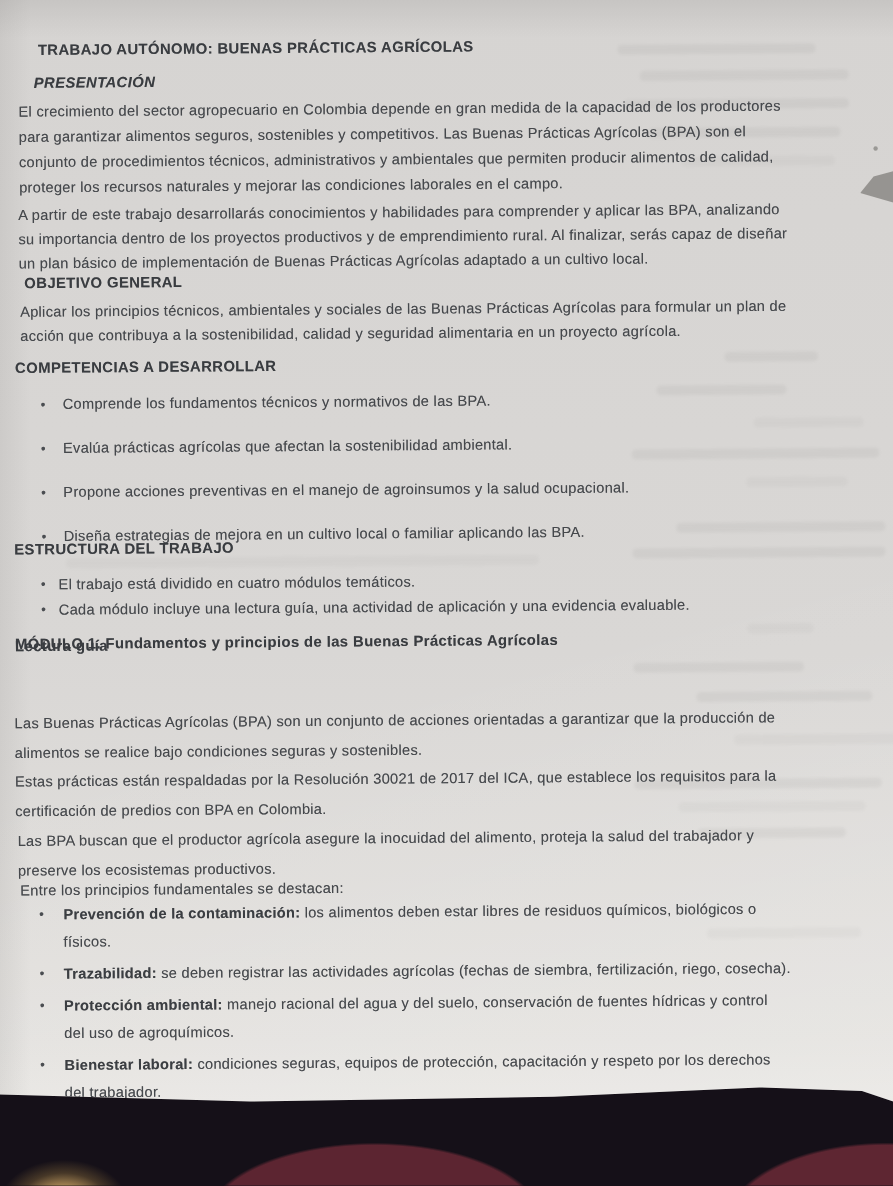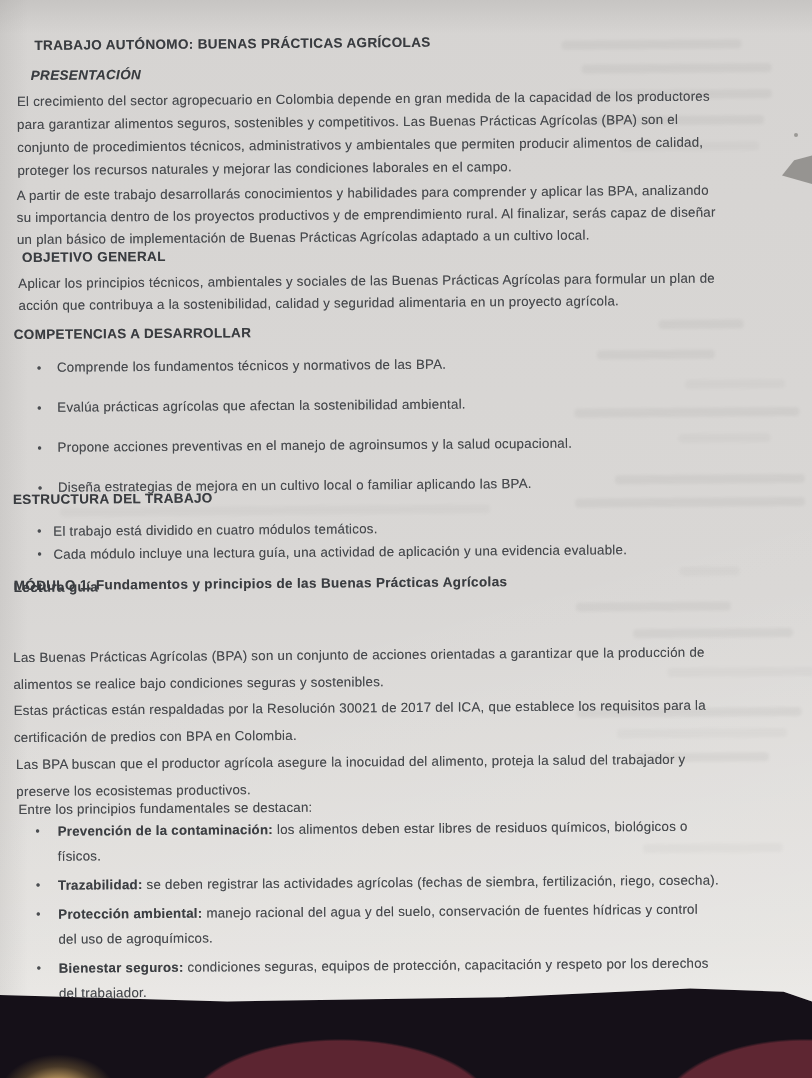--- a/index.html
+++ b/index.html
@@ -181,21 +181,21 @@
             <span class="dot">•</span>
             <div class="line"><span class="lead">Trazabilidad: </span>se deben registrar las actividades agrícolas (fechas de siembra, fertilización, riego, cosecha).</div>
           </div>
           <div class="bullet-item">
             <span class="dot">•</span>
             <div class="line"><span class="lead">Protección ambiental: </span>manejo racional del agua y del suelo, conservación de fuentes hídricas y control</div>
             <div class="line">del uso de agroquímicos.</div>
           </div>
           <div class="bullet-item">
             <span class="dot">•</span>
-            <div class="line"><span class="lead">Bienestar seguros: </span>condiciones seguras, equipos de protección, capacitación y respeto por los derechos</div>
+            <div class="line"><span class="lead">Bienestar laboral: </span>condiciones seguras, equipos de protección, capacitación y respeto por los derechos</div>
             <div class="line">del trabajador.</div>
           </div>
         </div>
       </div>
 
   </div>
   <div class="edge-dot"></div>
   <div class="edge-mark"></div>
 </div>
 

